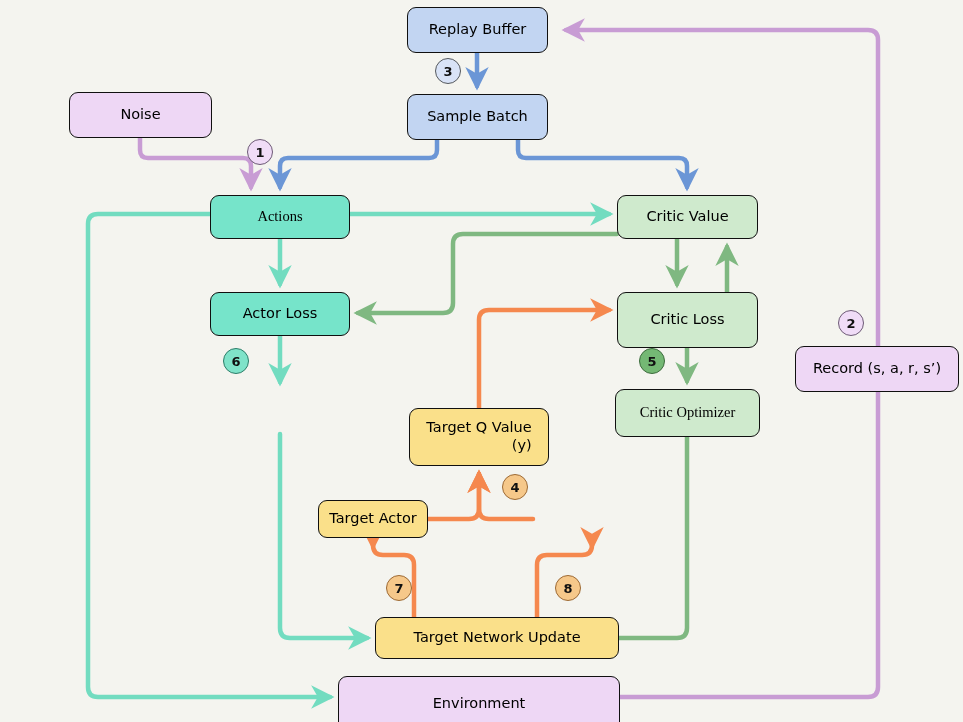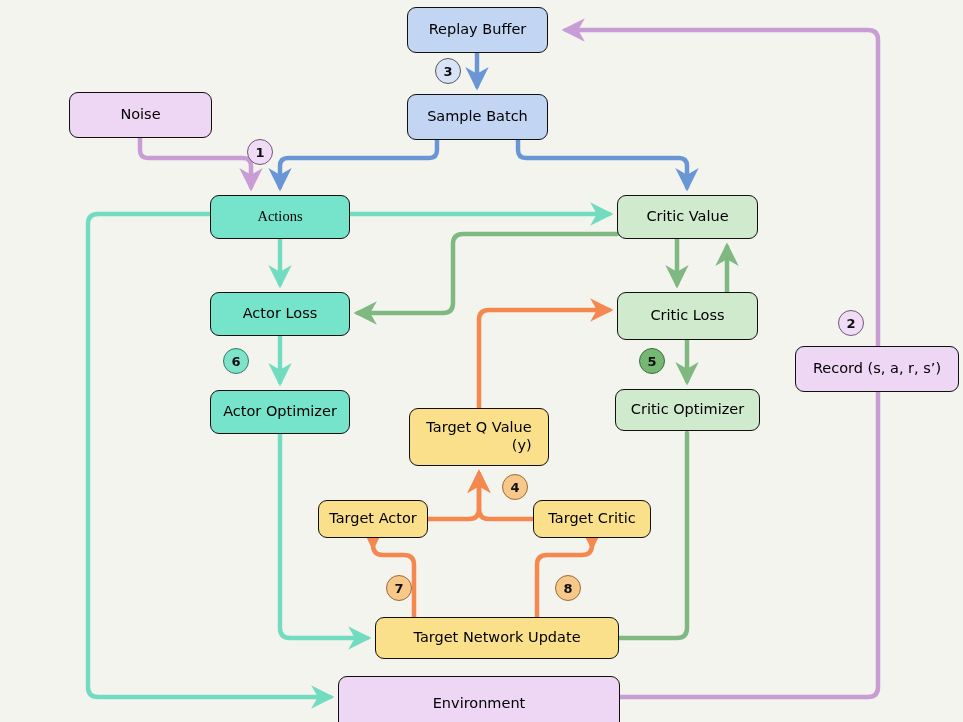--- a/index.html
+++ b/index.html
@@ -135,41 +135,35 @@
   </div>
   <div class="node" style="left: 210px; top: 195px; width: 140px; height: 44px; background: rgb(118, 228, 202); font-family: Liberation Serif, serif;">
     <span>Actions</span>
   </div>
   <div class="node" style="left: 617px; top: 195px; width: 141px; height: 44px; background: rgb(207, 234, 205);">
     <span>Critic Value</span>
   </div>
   <div class="node" style="left: 210px; top: 292px; width: 140px; height: 44px; background: rgb(118, 228, 202);">
     <span>Actor Loss</span>
   </div>
-  <div class="node" style="left: 617px; top: 292px; width: 141px; height: 48px; background: rgb(207, 234, 205);">
+  <div class="node" style="left: 617px; top: 292px; width: 141px; height: 56px; background: rgb(207, 234, 205);">
     <span>Critic Loss</span>
   </div>
-  <div class="node" style="left: 210px; top: 390px; width: 140px; height: 44px; background: rgb(118, 228, 202);">
-    <span>Actor Optimizer</span>
-  </div>
-  <div class="node" style="left: 615px; top: 389px; width: 145px; height: 42px; background: rgb(207, 234, 205);">
+  <div class="node" style="left: 615px; top: 389px; width: 145px; height: 48px; background: rgb(207, 234, 205); font-family: Liberation Serif, serif;">
     <span>Critic Optimizer</span>
   </div>
   <div class="node" style="left: 409px; top: 408px; width: 140px; height: 58px; background: rgb(250, 224, 138);">
     <span>Target Q Value
 (y)</span>
   </div>
   <div class="node" style="left: 795px; top: 346px; width: 164px; height: 46px; background: rgb(238, 215, 245);">
     <span>Record (s, a, r, s’)</span>
   </div>
   <div class="node" style="left: 318px; top: 500px; width: 110px; height: 38px; background: rgb(250, 224, 138);">
     <span>Target Actor</span>
-  </div>
-  <div class="node" style="left: 533px; top: 500px; width: 118px; height: 38px; background: rgb(250, 224, 138);">
-    <span>Target Critic</span>
   </div>
   <div class="node" style="left: 375px; top: 617px; width: 244px; height: 42px; background: rgb(250, 224, 138);">
     <span>Target Network Update</span>
   </div>
   <div class="node" style="left: 338px; top: 676px; width: 282px; height: 56px; background: rgb(238, 215, 245); border-radius: 9px;">
     <span>Environment</span>
   </div>
 
   <div class="badge b-purple" style="left: 247px; top: 139px;">
     <span>1</span>

